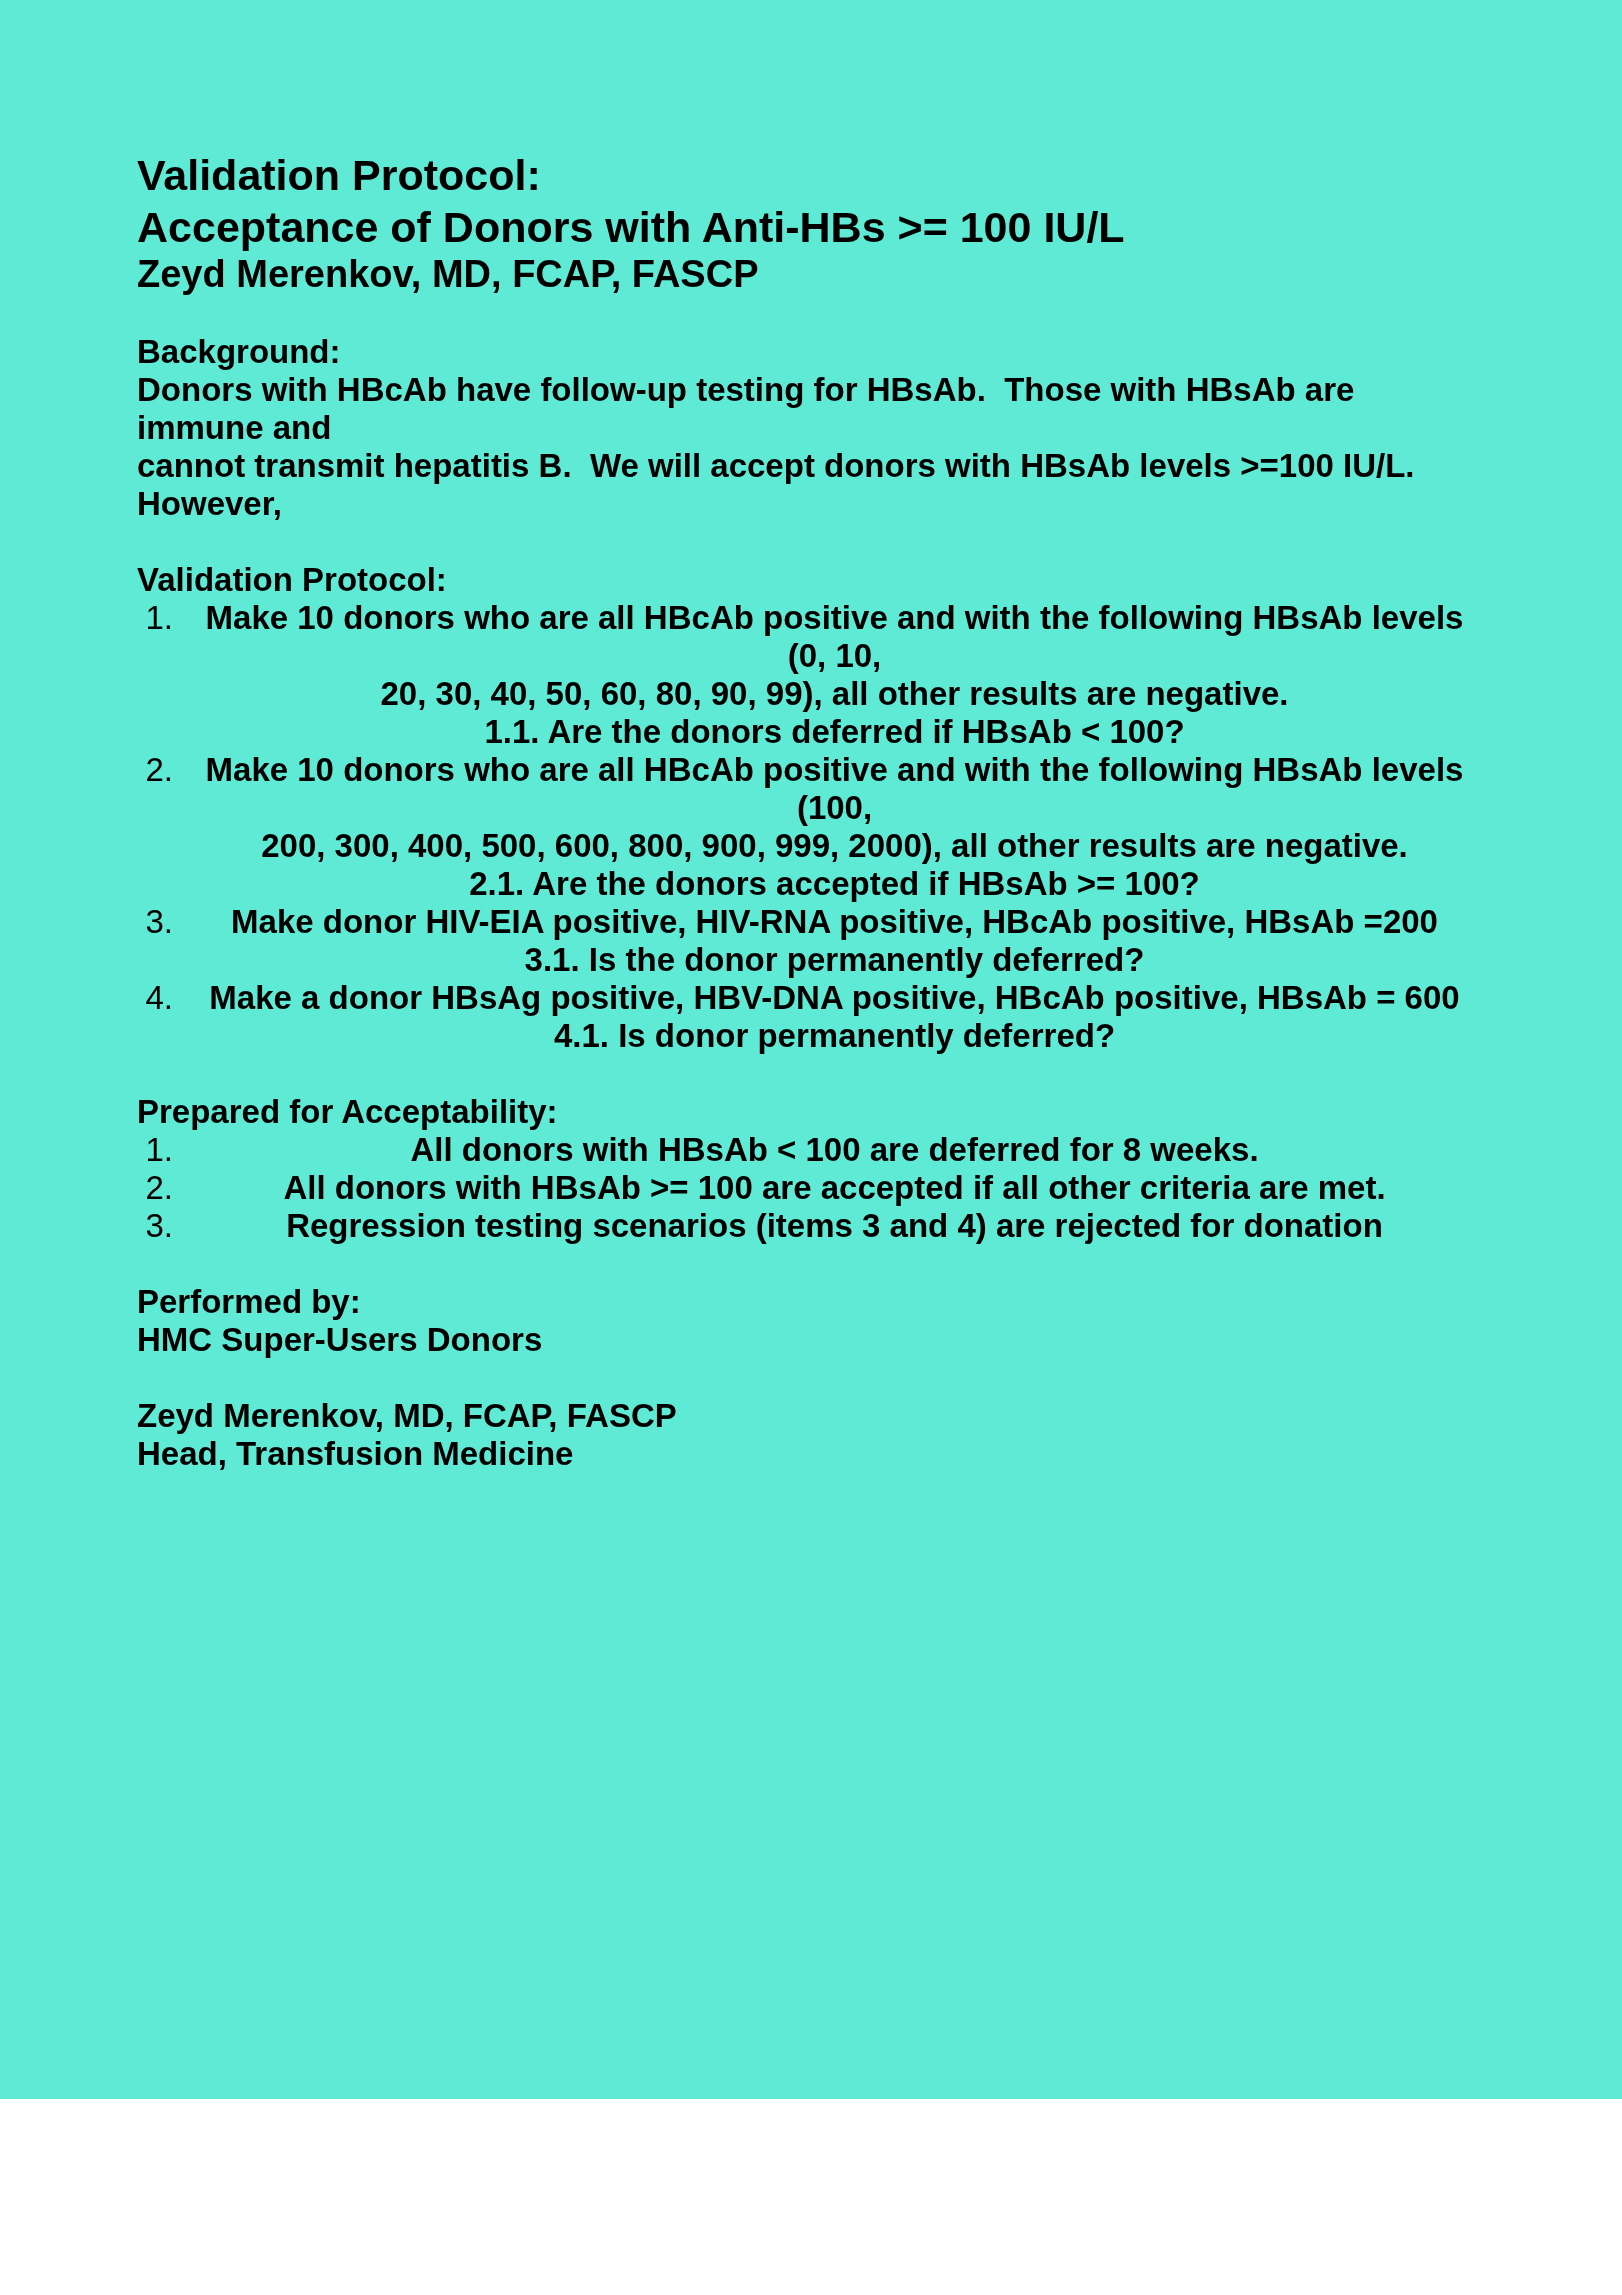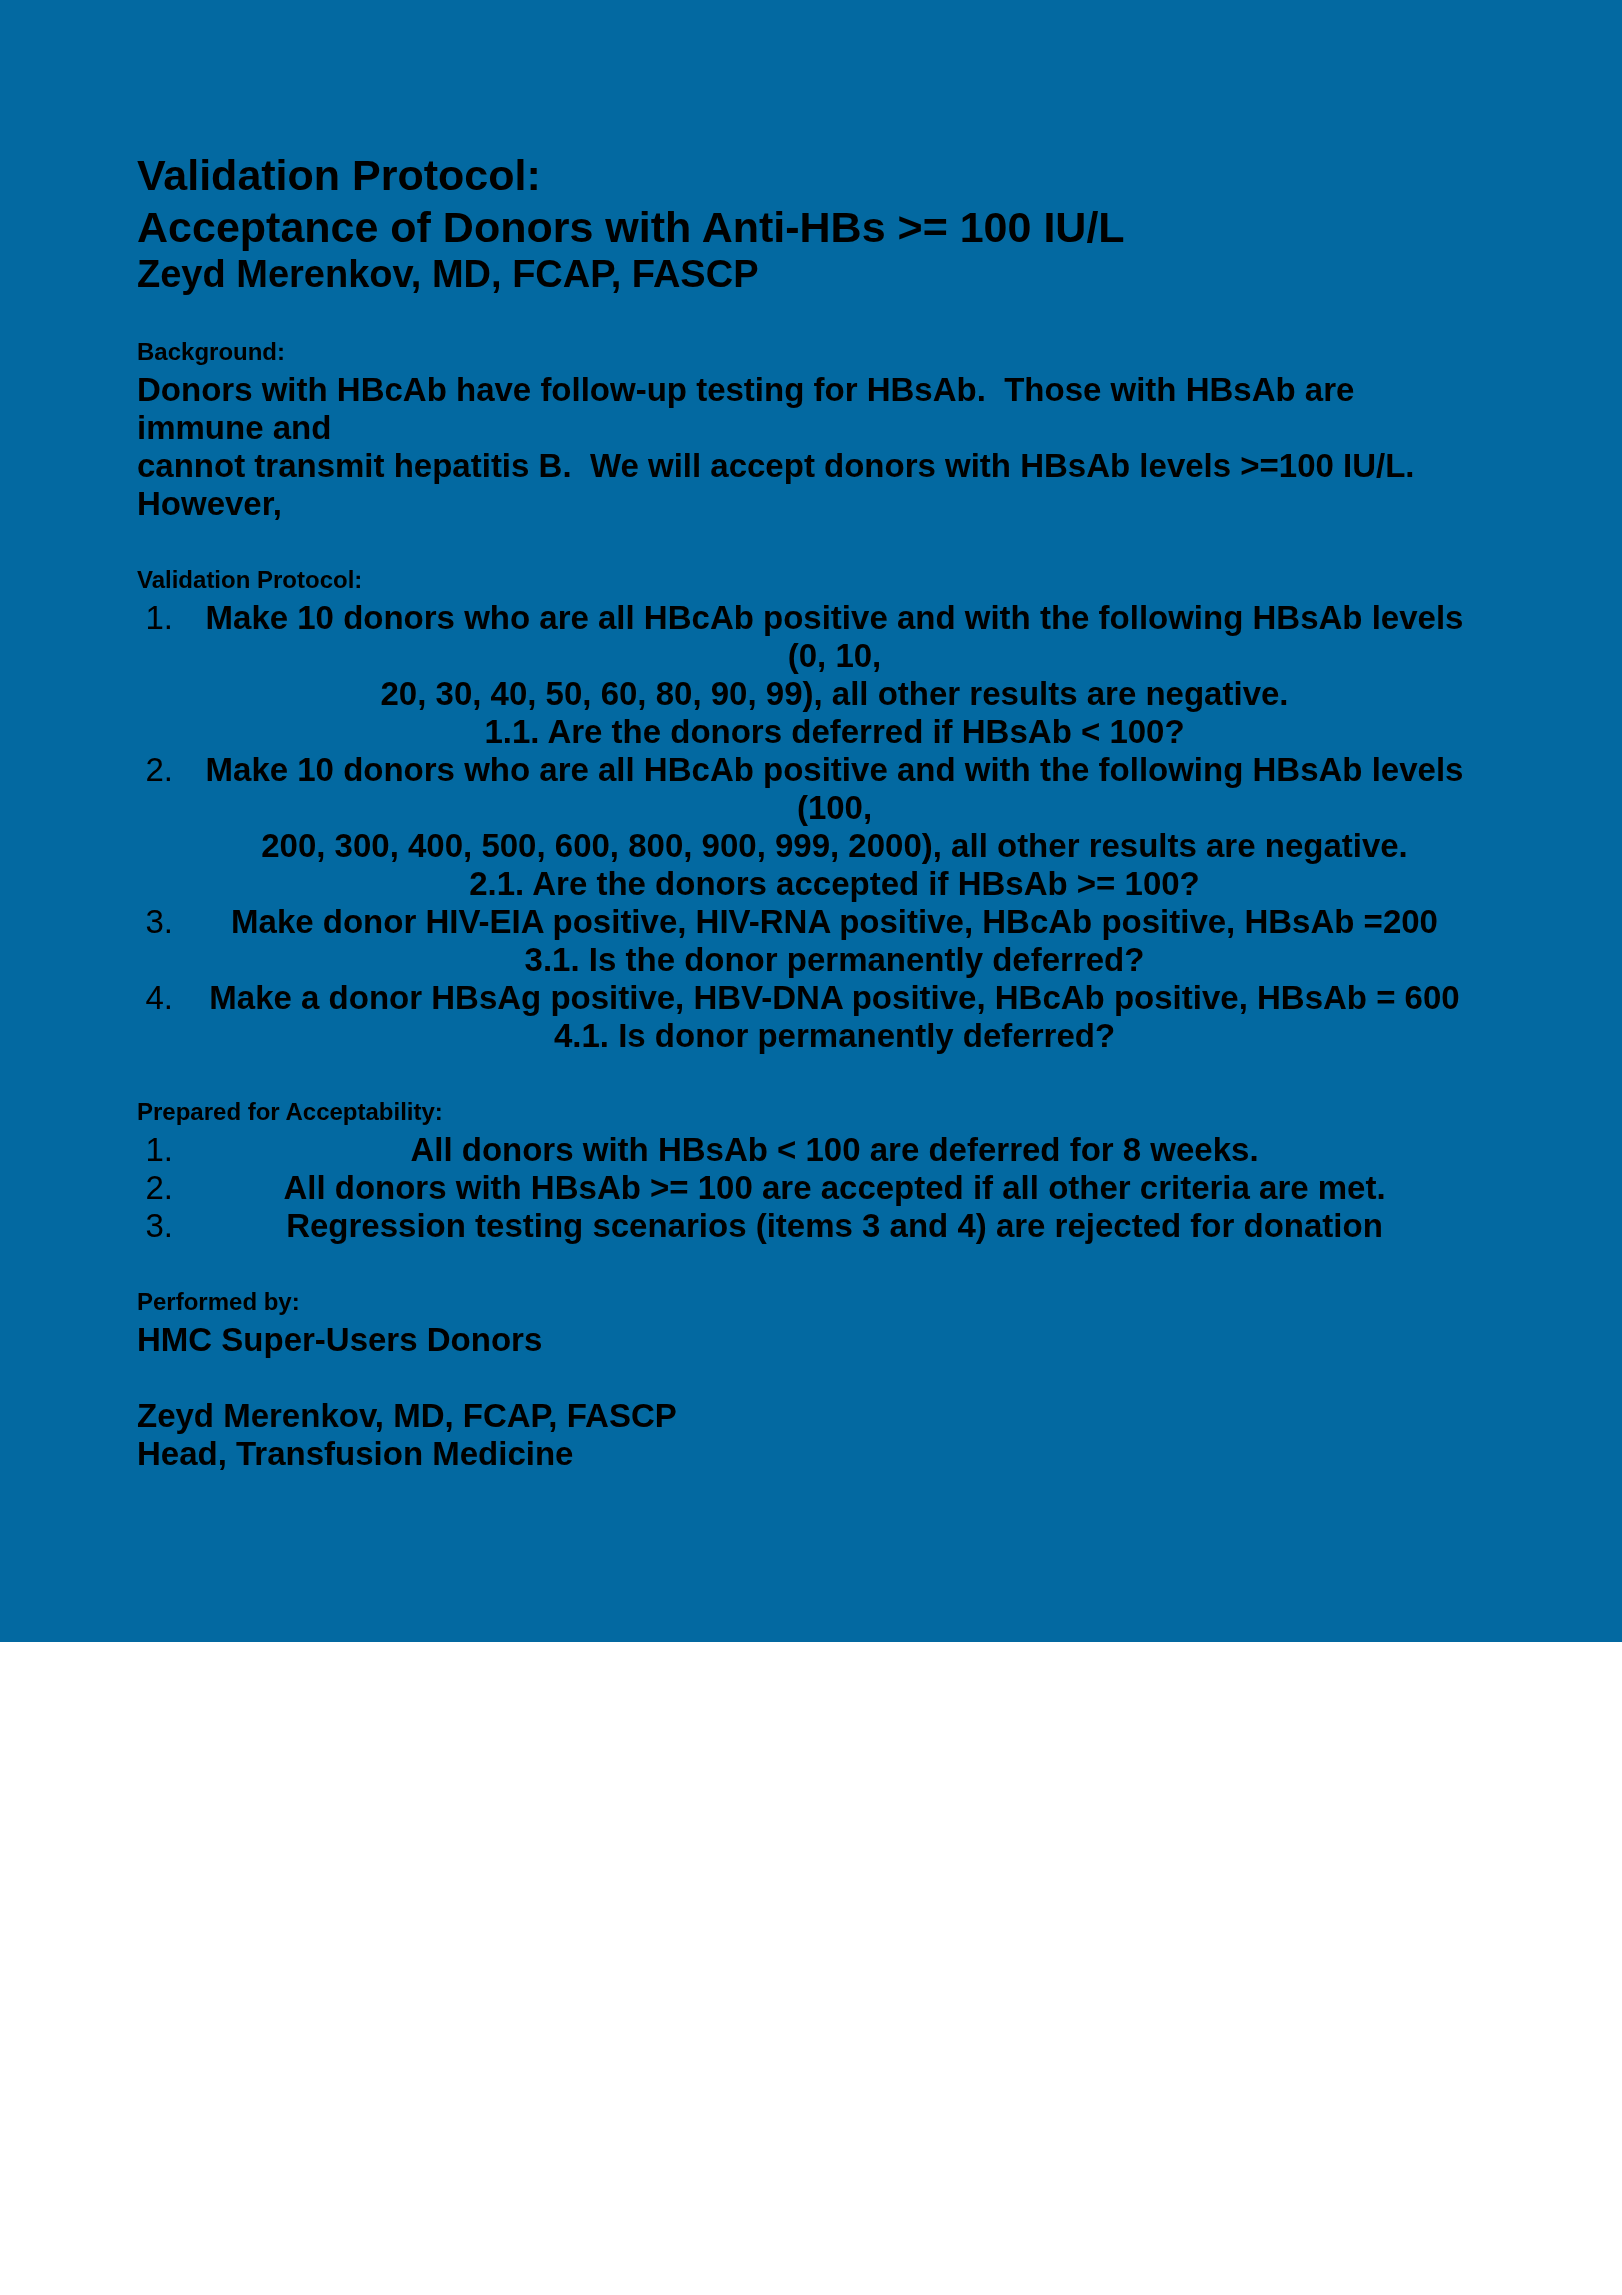--- a/index.html
+++ b/index.html
@@ -1,41 +1,41 @@
 <!DOCTYPE html>
 <html style="font-size:10.5px"><head>
 <meta charset="utf-8">
 <style>
   html, body { margin: 0; padding: 0; background: #ffffff; }
   .page {
     position: relative;
     width: 1623px;
-    height: 1642px;
+    height: 2099px;
     box-sizing: border-box;
-    background: #0369a1;
+    background: #5eead4;
     color: #000000;
     font-family: "Liberation Sans", sans-serif;
     padding: 149px 137px 0 137px;
     overflow: hidden;
   }
   .doc-title-line {
     font-size: 43px;
     font-weight: bold;
     line-height: 52px;
     white-space: pre-wrap;
   }
   .doc-subtitle-line {
     font-size: 38px;
     font-weight: bold;
     line-height: 42px;
     white-space: pre-wrap;
   }
   .section { margin-top: 38px; }
   .heading {
-    font-size: 24px;
+    font-size: 33px;
     font-weight: bold;
     line-height: 38px;
     white-space: pre-wrap;
   }
   .line {
     font-size: 33px;
     line-height: 38px;
     white-space: pre-wrap;
     font-weight: bold;
   }

